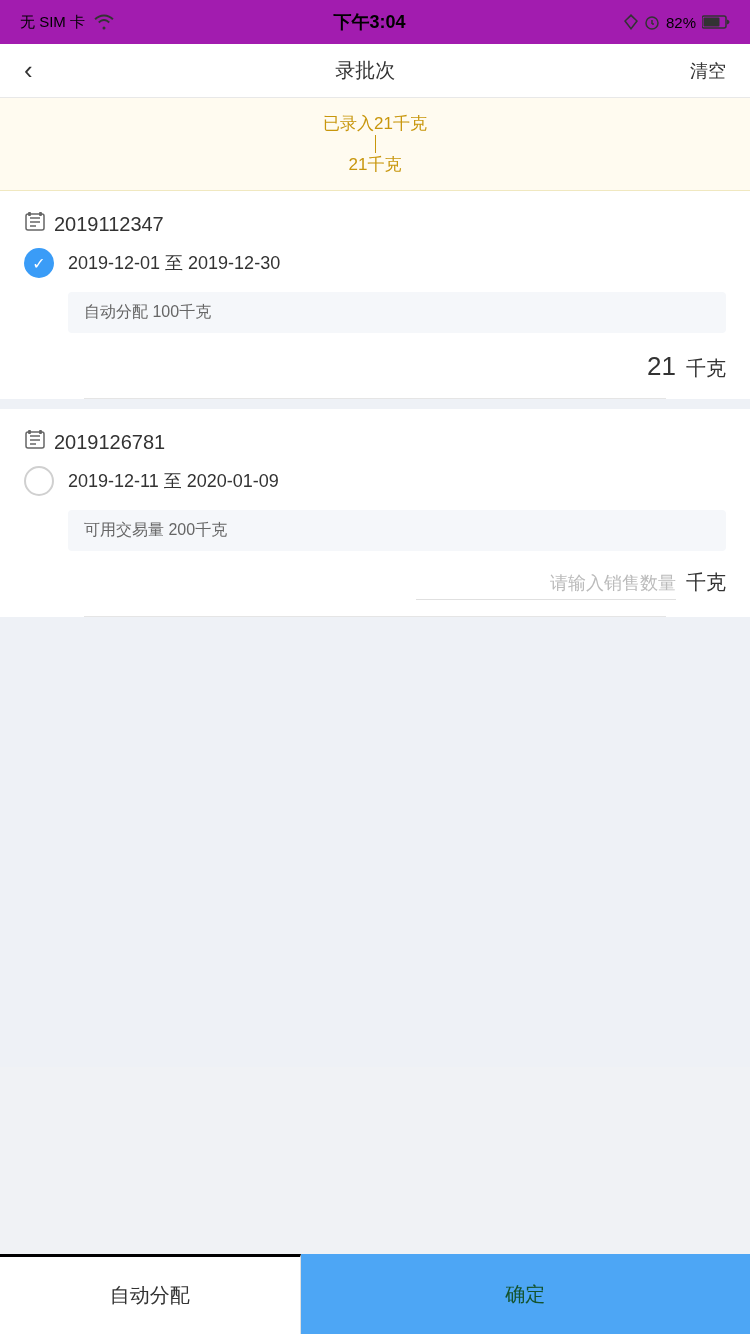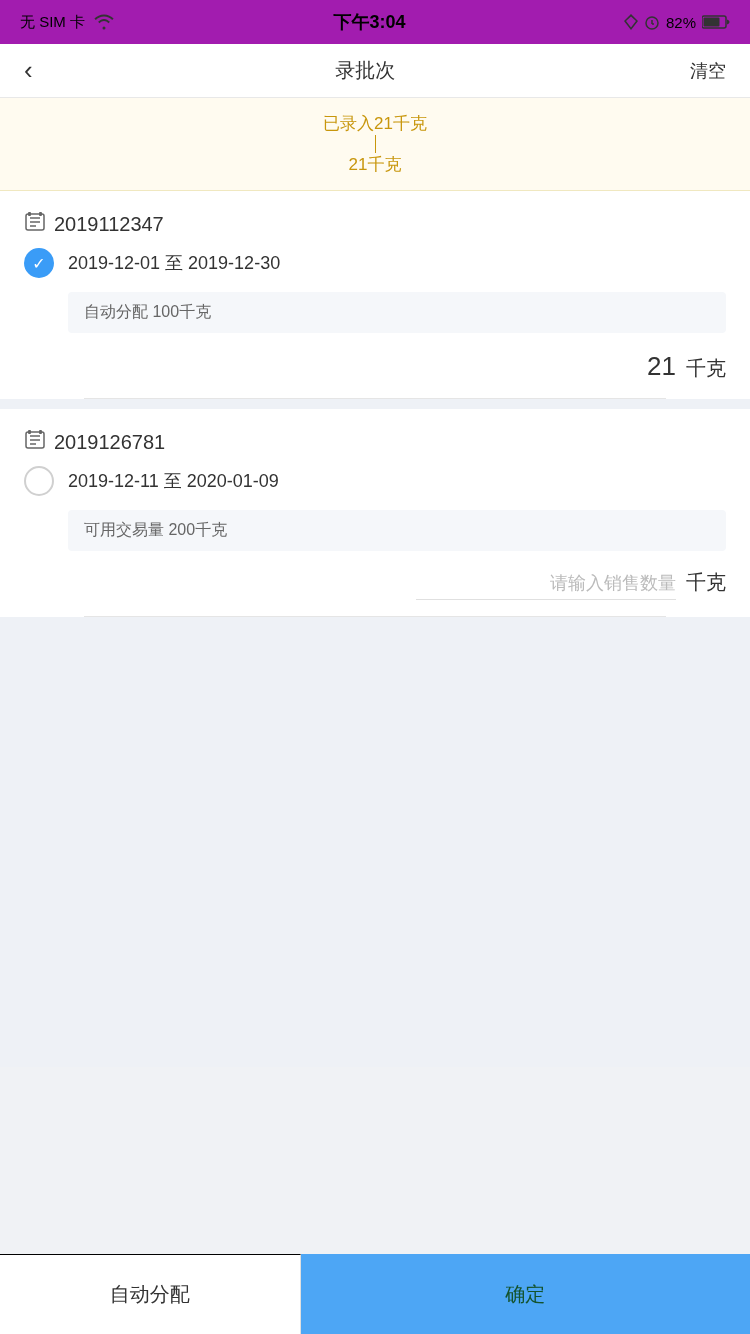--- a/index.html
+++ b/index.html
@@ -219,21 +219,21 @@
     .btn-auto {
       flex: 1;
       background: #fff;
       border: none;
       font-size: 20px;
       color: #333;
       cursor: pointer;
       display: flex;
       align-items: center;
       justify-content: center;
-      border-top: 1px solid #000000;
+      border-top: 3px solid #000000;
       border-right: 1px solid #e0e0e0;
     }
     .btn-confirm {
       flex: 1.5;
       background: #4da6f5;
       border: none;
       font-size: 20px;
       color: #14532d;
       cursor: pointer;
       display: flex;

